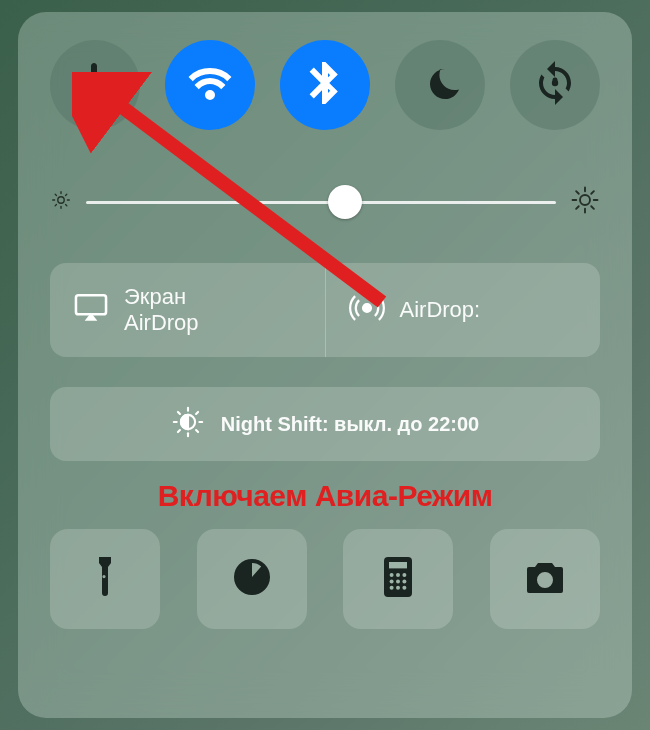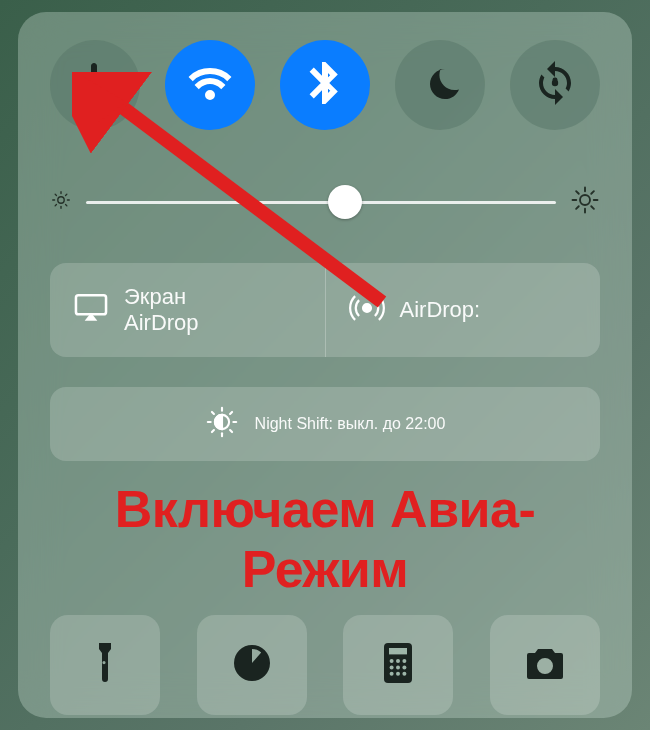--- a/index.html
+++ b/index.html
@@ -106,28 +106,28 @@
     gap: 16px;
     background: rgba(255,255,255,0.18);
     border-radius: 16px;
     height: 74px;
     margin-bottom: 18px;
     cursor: pointer;
   }
   .nightshift svg { width: 34px; height: 34px; }
   .nightshift-text {
     color: rgba(255,255,255,0.95);
-    font-size: 16px;
-    font-weight: 400;
+    font-size: 20px;
+    font-weight: 700;
   }
 
   .annotation {
     text-align: center;
     color: #e02020;
-    font-size: 52px;
+    font-size: 30px;
     font-weight: 700;
     margin-bottom: 16px;
     letter-spacing: -0.5px;
   }
 
   .bottom-row {
     display: flex;
     justify-content: space-between;
     gap: 16px;
   }

